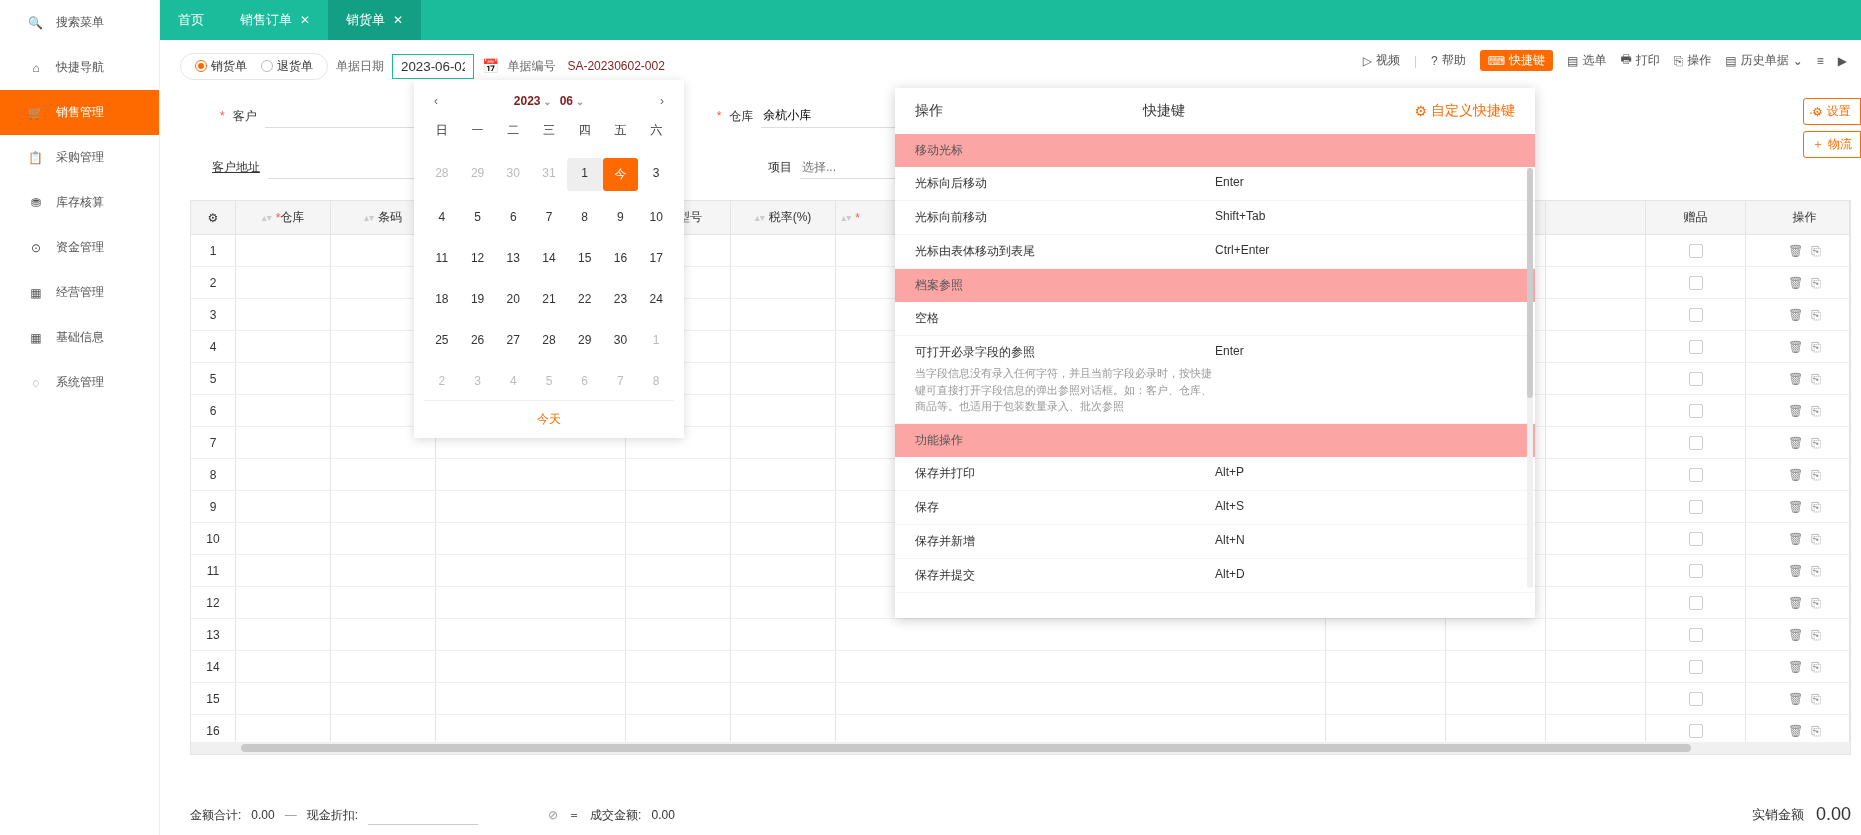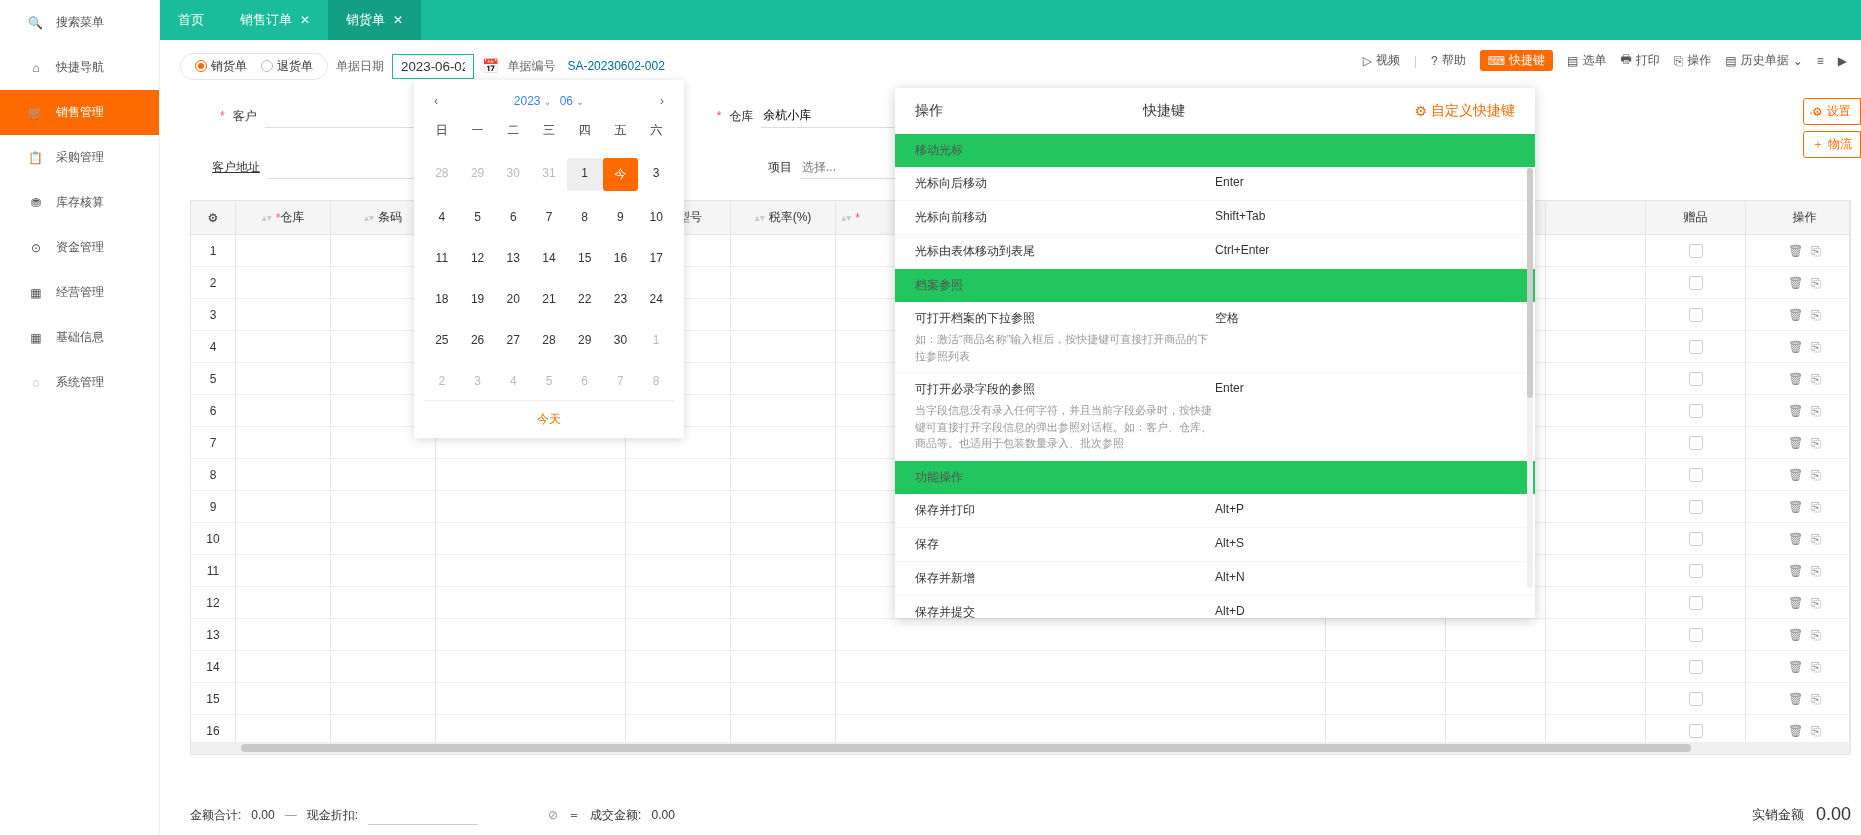--- a/index.html
+++ b/index.html
@@ -20,21 +20,21 @@
 
 .toolbar { position: absolute; left: 180px; top: 50px; right: 10px; height: 32px; display: flex; align-items: center; gap: 8px; font-size: 12px; }
 .radio-group { background: #fff; border: 1px solid #e5e5e5; border-radius: 16px; padding: 4px 14px; display: flex; gap: 14px; align-items: center; }
 .radio { display: flex; align-items: center; gap: 4px; }
 .radio-dot { width: 12px; height: 12px; border-radius: 50%; border: 1px solid #bbb; display: inline-block; position: relative; }
 .radio-dot.on { border-color: #ff6a00; }
 .radio-dot.on::after { content: ""; position: absolute; width: 6px; height: 6px; background: #ff6a00; border-radius: 50%; top: 2px; left: 2px; }
 .field-label { color: #666; }
 .date-input { border: 1px solid #1abc9c; padding: 4px 8px; width: 82px; color: #333; }
 .cal-icon { color: #ff6a00; font-size: 14px; }
-.doc-no { color: #0369a1; margin-left: 4px; }
+.doc-no { color: #7f1d1d; margin-left: 4px; }
 
 .top-actions { position: absolute; right: 14px; top: 50px; display: flex; align-items: center; gap: 14px; font-size: 12px; color: #555; }
 .ta-item { display: flex; align-items: center; gap: 4px; cursor: pointer; }
 .ta-badge { background: #ff6a00; color: #fff; padding: 2px 8px; border-radius: 3px; display: flex; align-items: center; gap: 4px; }
 .ta-sep { color: #ccc; }
 
 
 .formrow { position: absolute; left: 180px; top: 98px; right: 10px; display: flex; align-items: center; gap: 30px; height: 36px; }
 .form-item { display: flex; align-items: center; gap: 8px; }
 .req { color: #ff5555; }
@@ -70,36 +70,36 @@
 
 .footer { position: absolute; left: 190px; right: 10px; bottom: 0; height: 60px; display: flex; align-items: center; gap: 10px; font-size: 12px; color:#333; padding-top:20px;}
 .footer .amt-input { border:none; border-bottom:1px solid #ccc; width:110px; padding:2px;}
 .footer-right { position:absolute; right:0; bottom:10px; font-size:13px; display:flex; align-items:center; gap:12px;}
 .big-num { font-size:18px; }
 
 
 .calendar { position: absolute; left: 414px; top: 80px; width: 270px; background: #fff; box-shadow: 0 2px 10px rgba(0,0,0,0.15); z-index: 50; padding: 8px 10px 0; }
 .cal-head { display: flex; justify-content: space-between; align-items: center; padding: 6px 4px; }
 .cal-nav { cursor: pointer; color: #666; padding:0 6px;}
-.cal-title { display:flex; gap:8px; font-weight:400; color:#3b82f6;}
+.cal-title { display:flex; gap:8px; font-weight:700; color:#7f1d1d;}
 .cal-title span::after { content:" ⌄"; font-size:10px; color:#999;}
 .cal-grid { display: grid; grid-template-columns: repeat(7, 1fr); text-align: center; }
 .cal-dow { color: #333; font-size: 12px; padding: 8px 0; }
 .cal-day { padding: 8px 0; font-size: 12px; cursor: pointer; color:#333;margin-top:11px; }
 .cal-day.out { color: #bbb; }
 .cal-day.today { background: #ff6a00; color: #fff; border-radius: 3px; }
 .cal-day.hover { background: #eee; border-radius:3px; }
 .cal-footer { text-align: center; padding: 10px 0; color: #ff6a00; cursor:pointer; border-top:1px solid #eee; margin-top:4px;}
 
 
 .shortcuts { position: absolute; left: 895px; top: 88px; width: 640px; height: 530px; background: #fff; box-shadow: 0 2px 12px rgba(0,0,0,0.2); z-index: 60; overflow-y:auto; }
 .sc-head { display: flex; justify-content: space-between; padding: 14px 20px; font-size: 14px; }
 .sc-head-cols { display:flex; gap:200px;}
 .sc-custom { color: #ff6a00; display:flex; align-items:center; gap:4px; cursor:pointer;}
-.sc-section-h { background: #22c55e; padding: 8px 20px; color: #555; font-size:12px;}
+.sc-section-h { background: #fca5a5; padding: 8px 20px; color: #555; font-size:12px;}
 .sc-row { display: flex; padding: 8px 20px; border-bottom: 1px solid #f5f5f5; }
 .sc-op { width: 300px; color:#333;}
 .sc-op .sub { color:#999; font-size:11px; line-height:1.5; margin-top:4px; }
 .sc-key { color: #333; }
 .sc-scroll { position:absolute; right:2px; top:80px; width:6px; height:420px; background:#f0f0f0; border-radius:3px;}
 .sc-scroll-thumb{ position:absolute; top:0; width:6px; height:230px; background:#ccc; border-radius:3px;}
 </style>
 </head>
 <body>
 
@@ -729,21 +729,20 @@
       <div class="sc-row">
         <div class="sc-op">光标向前移动</div>
         <div class="sc-key">Shift+Tab</div>
       </div>
       <div class="sc-row">
         <div class="sc-op">光标由表体移动到表尾</div>
         <div class="sc-key">Ctrl+Enter</div>
       </div>
       <div class="sc-section-h">档案参照</div>
       <div class="sc-row">
-        <div class="sc-op">可打开档案的下拉参照<div class="sub">如：激活“商品名称”输入框后，按快捷键可直接打开商品的下拉参照列表</div></div>
         <div class="sc-key">空格</div>
       </div>
       <div class="sc-row">
         <div class="sc-op">可打开必录字段的参照<div class="sub">当字段信息没有录入任何字符，并且当前字段必录时，按快捷键可直接打开字段信息的弹出参照对话框。如：客户、仓库、商品等。也适用于包装数量录入、批次参照</div></div>
         <div class="sc-key">Enter</div>
       </div>
       <div class="sc-section-h">功能操作</div>
       <div class="sc-row">
         <div class="sc-op">保存并打印</div>
         <div class="sc-key">Alt+P</div>

